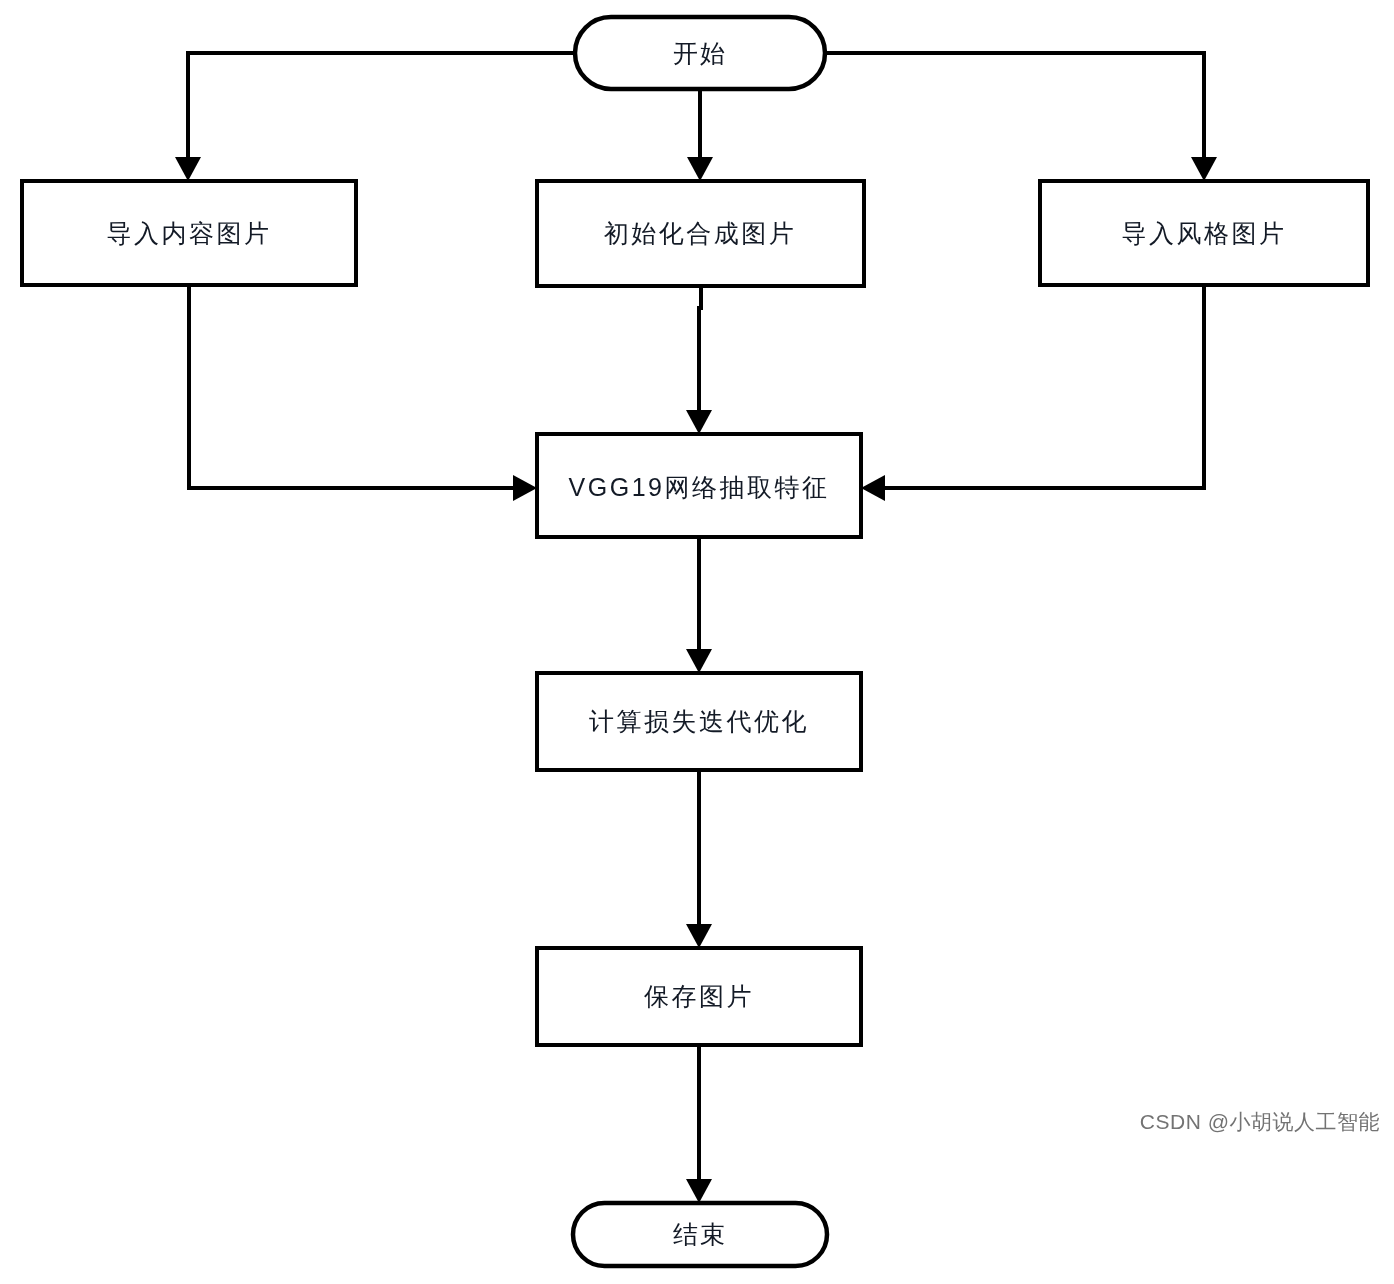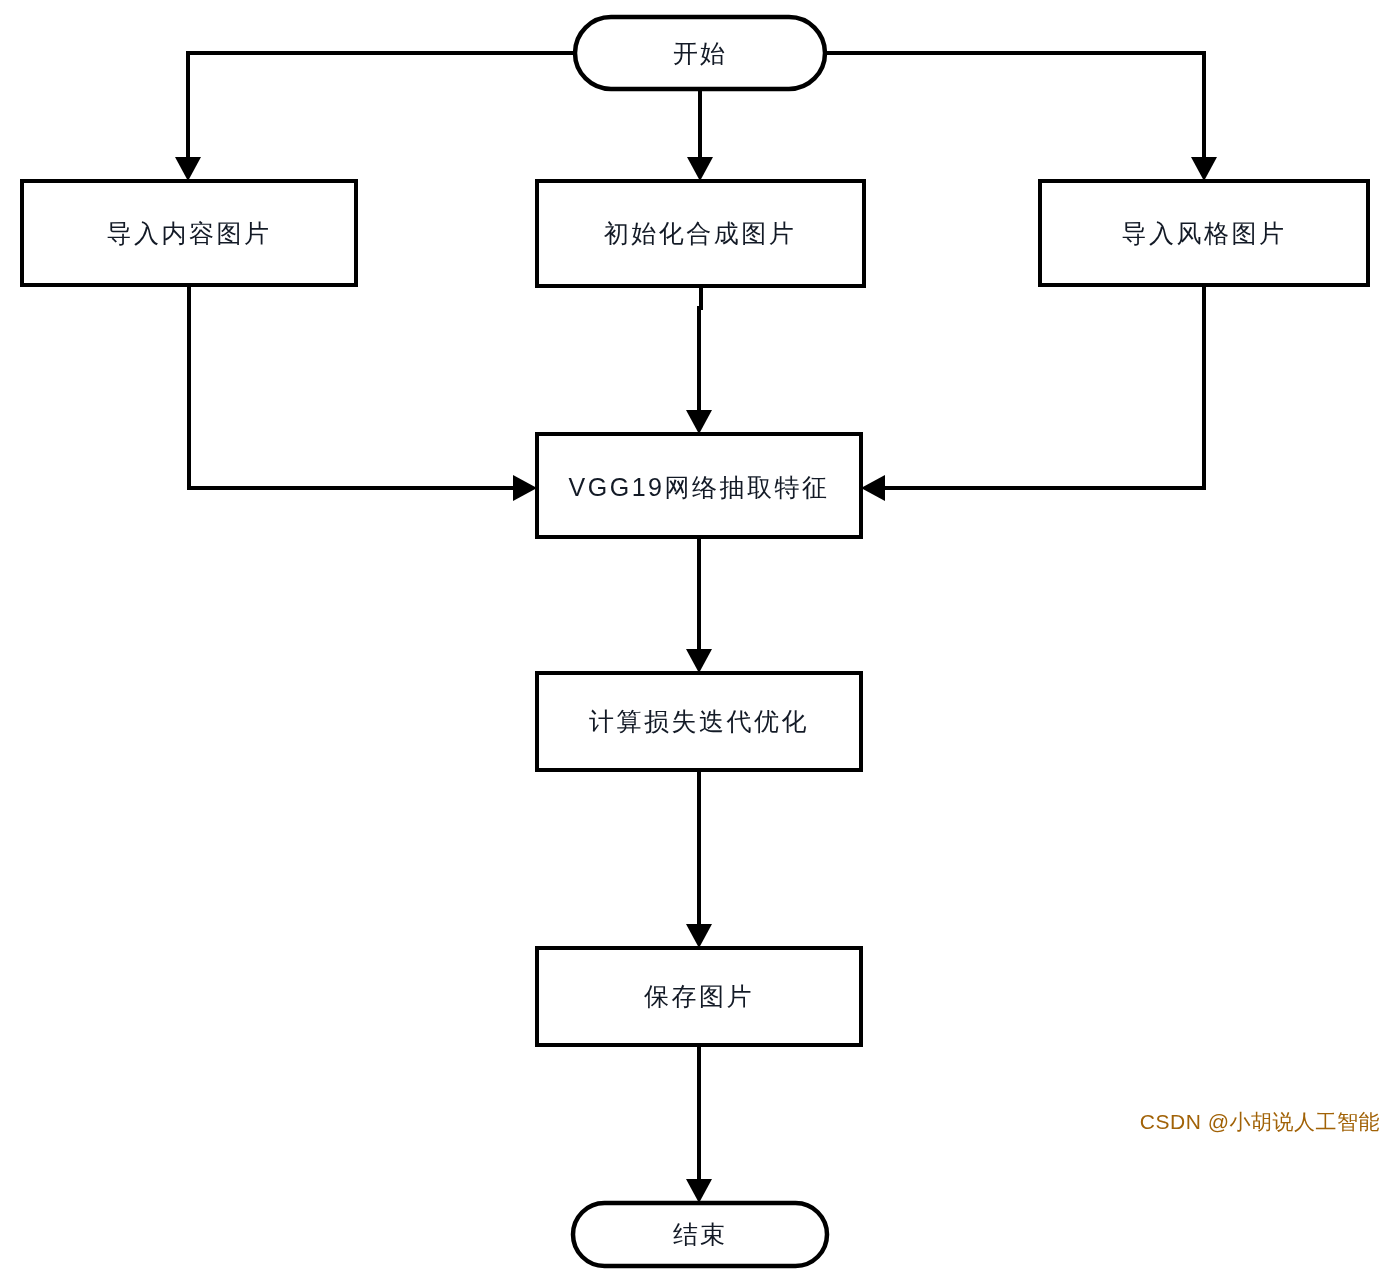--- a/index.html
+++ b/index.html
@@ -59,21 +59,21 @@
   .edge-head {
     fill: #000000;
     stroke: none;
   }
   .watermark {
     position: absolute;
     right: 14px;
     bottom: 10px;
     font-family: "Liberation Sans", "DejaVu Sans", sans-serif;
     font-size: 21px;
-    color: #a16207;
+    color: #737373;
     letter-spacing: 0.5px;
     white-space: nowrap;
     user-select: none;
   }
 </style>
 </head>
 <body>
 
 <div id="flow-root">
 

